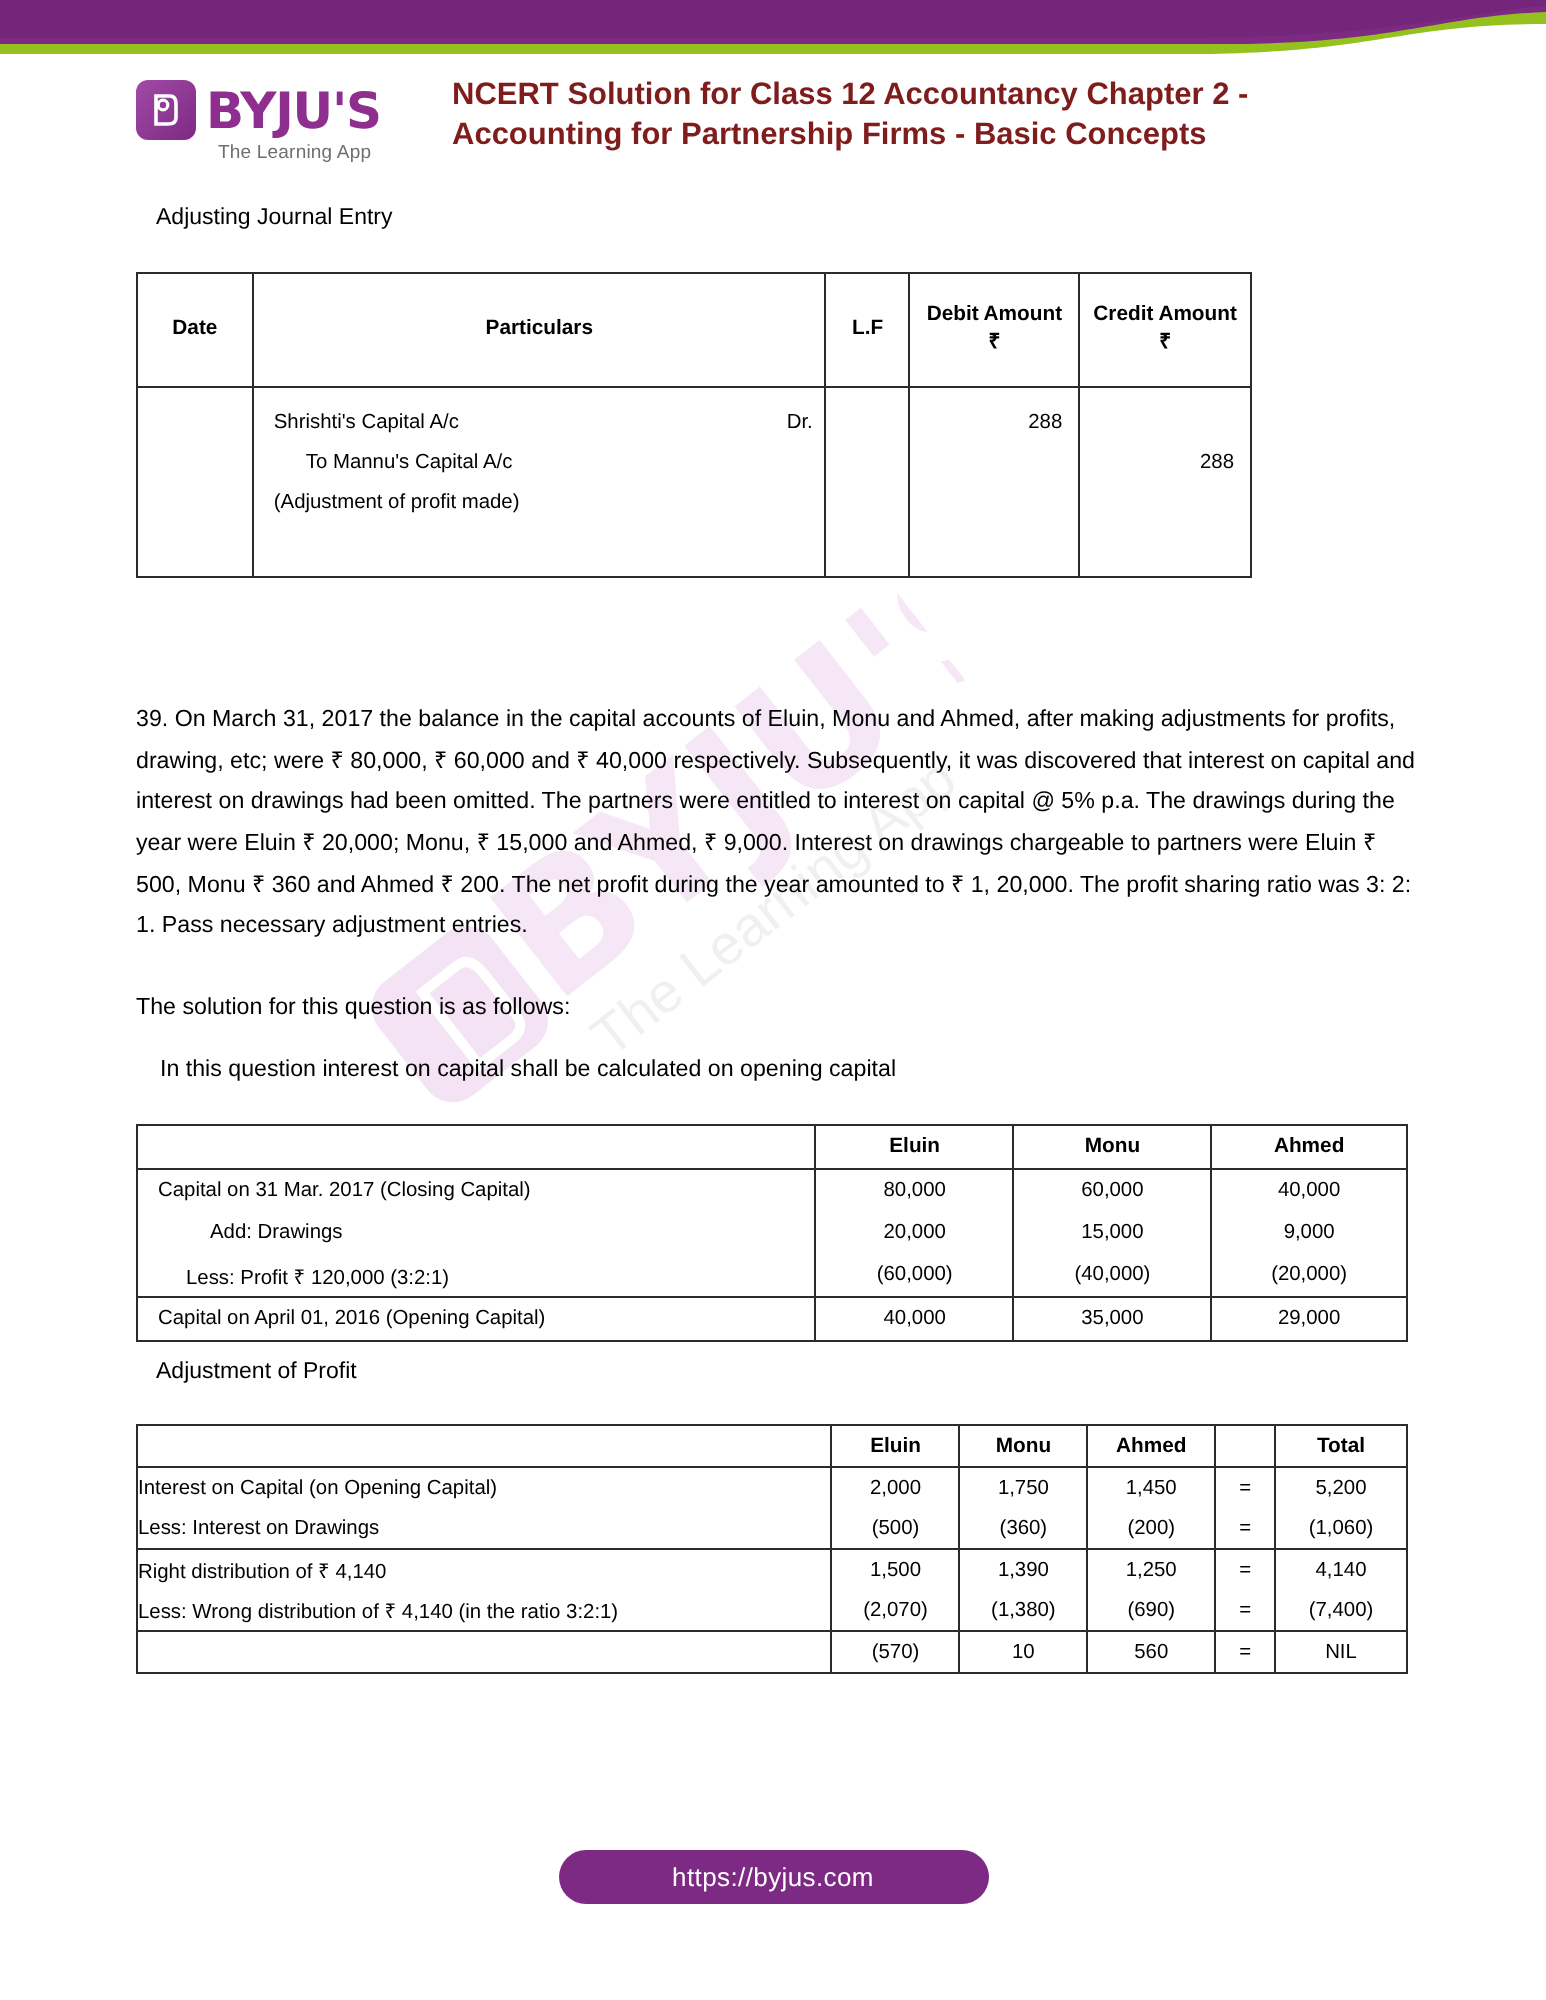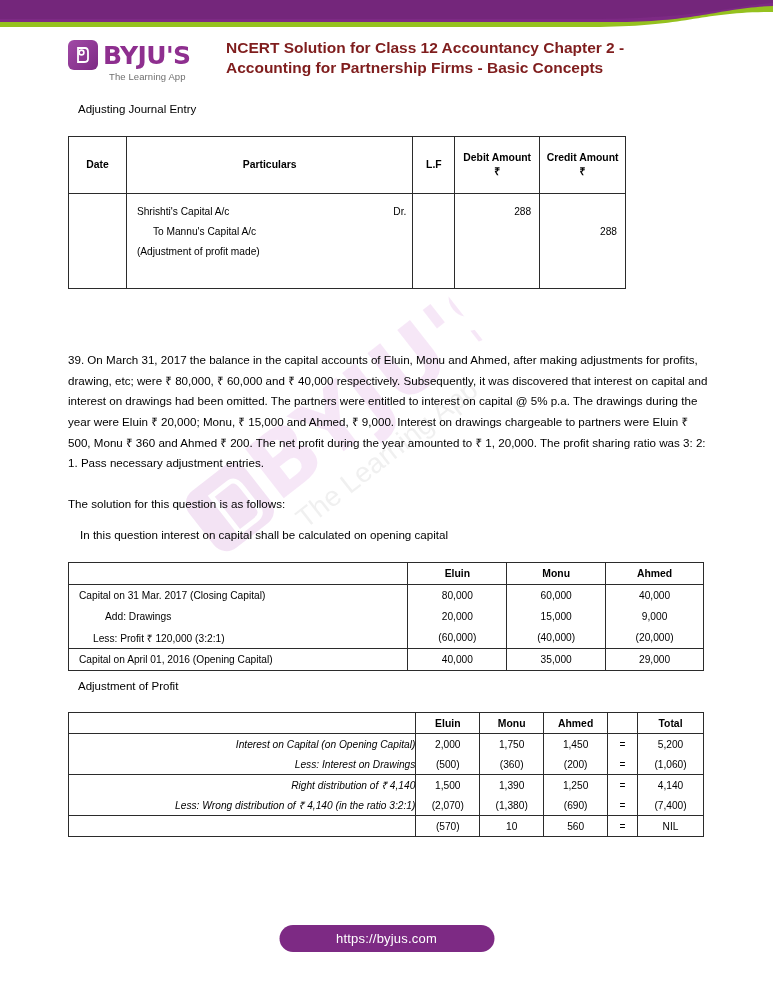--- a/index.html
+++ b/index.html
@@ -158,21 +158,21 @@
   .nb-top { border-top: none !important; }
   .nb-bot { border-bottom: none !important; }
 
   
   #adjust-table { top: 712px; width: 636px; }
   #adjust-table th {
     font-weight: bold; text-align: center;
     height: 20px; vertical-align: middle; font-size: 10.4px;
   }
   #adjust-table td { height: 20px; vertical-align: middle; }
-  .a-label { text-align: right; padding-left: 10px; font-style: italic; }
+  .a-label { text-align: left; padding-left: 0; }
   .a-num { text-align: center; }
   .a-eq { text-align: center; }
 
   
   .footer-pill {
     position: absolute;
     left: 50%;
     transform: translateX(-50%);
     top: 925px;
     width: 215px;

